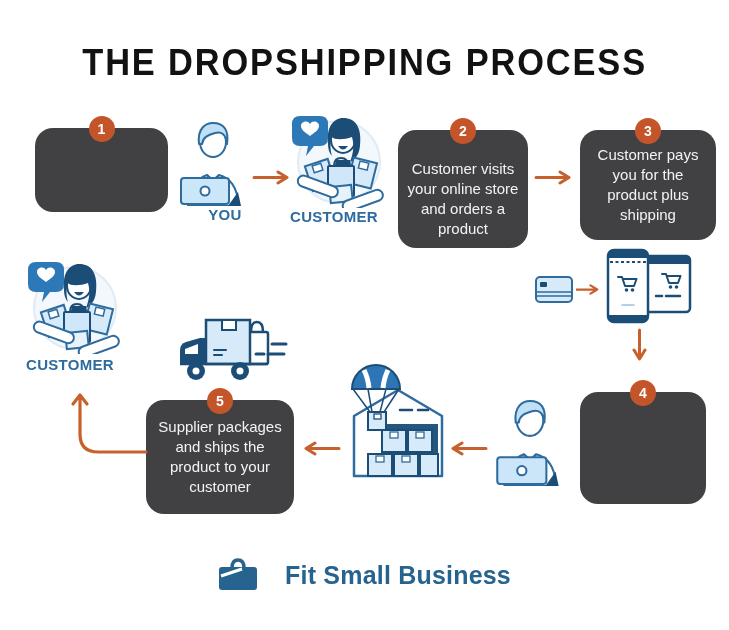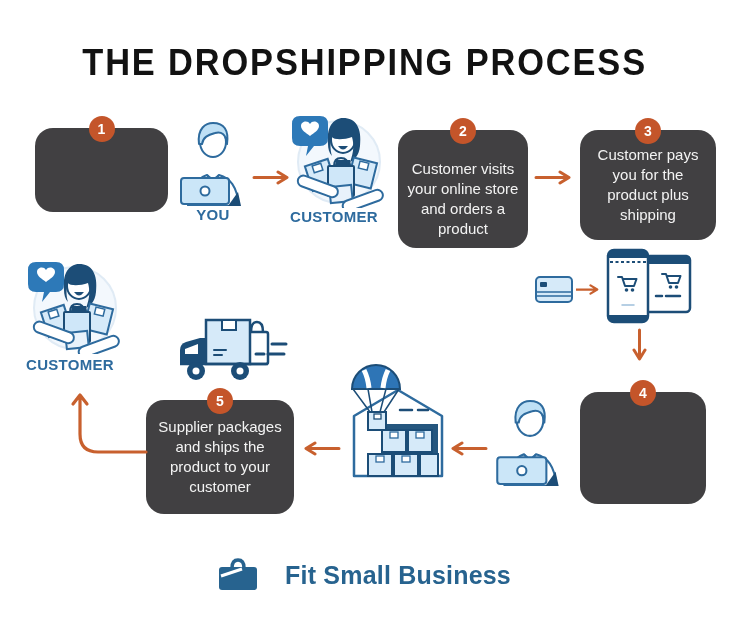--- a/index.html
+++ b/index.html
@@ -98,21 +98,21 @@
     <span>THE DROPSHIPPING PROCESS</span>
   </div>
 
   <div class="step" id="step1">
     <div class="badge">1</div>
   </div>
 
   <svg class="abs" style="left:176px;top:120px" width="74" height="86">
       <use href="#sym-person"></use>
     </svg>
-  <div class="actor-label" style="left:168px;top:206px;width:90px">YOU</div>
+  <div class="actor-label" style="left:180px;top:206px;width:90px">YOU</div>
 
   <svg class="abs" style="left:252px;top:170px" width="40" height="15">
       <use href="#sym-arrow-right"></use>
     </svg>
 
   <svg class="abs" style="left:284px;top:112px" width="100" height="96">
       <use href="#sym-customer"></use>
     </svg>
   <div class="actor-label" style="left:284px;top:208px;width:100px">CUSTOMER</div>
 

